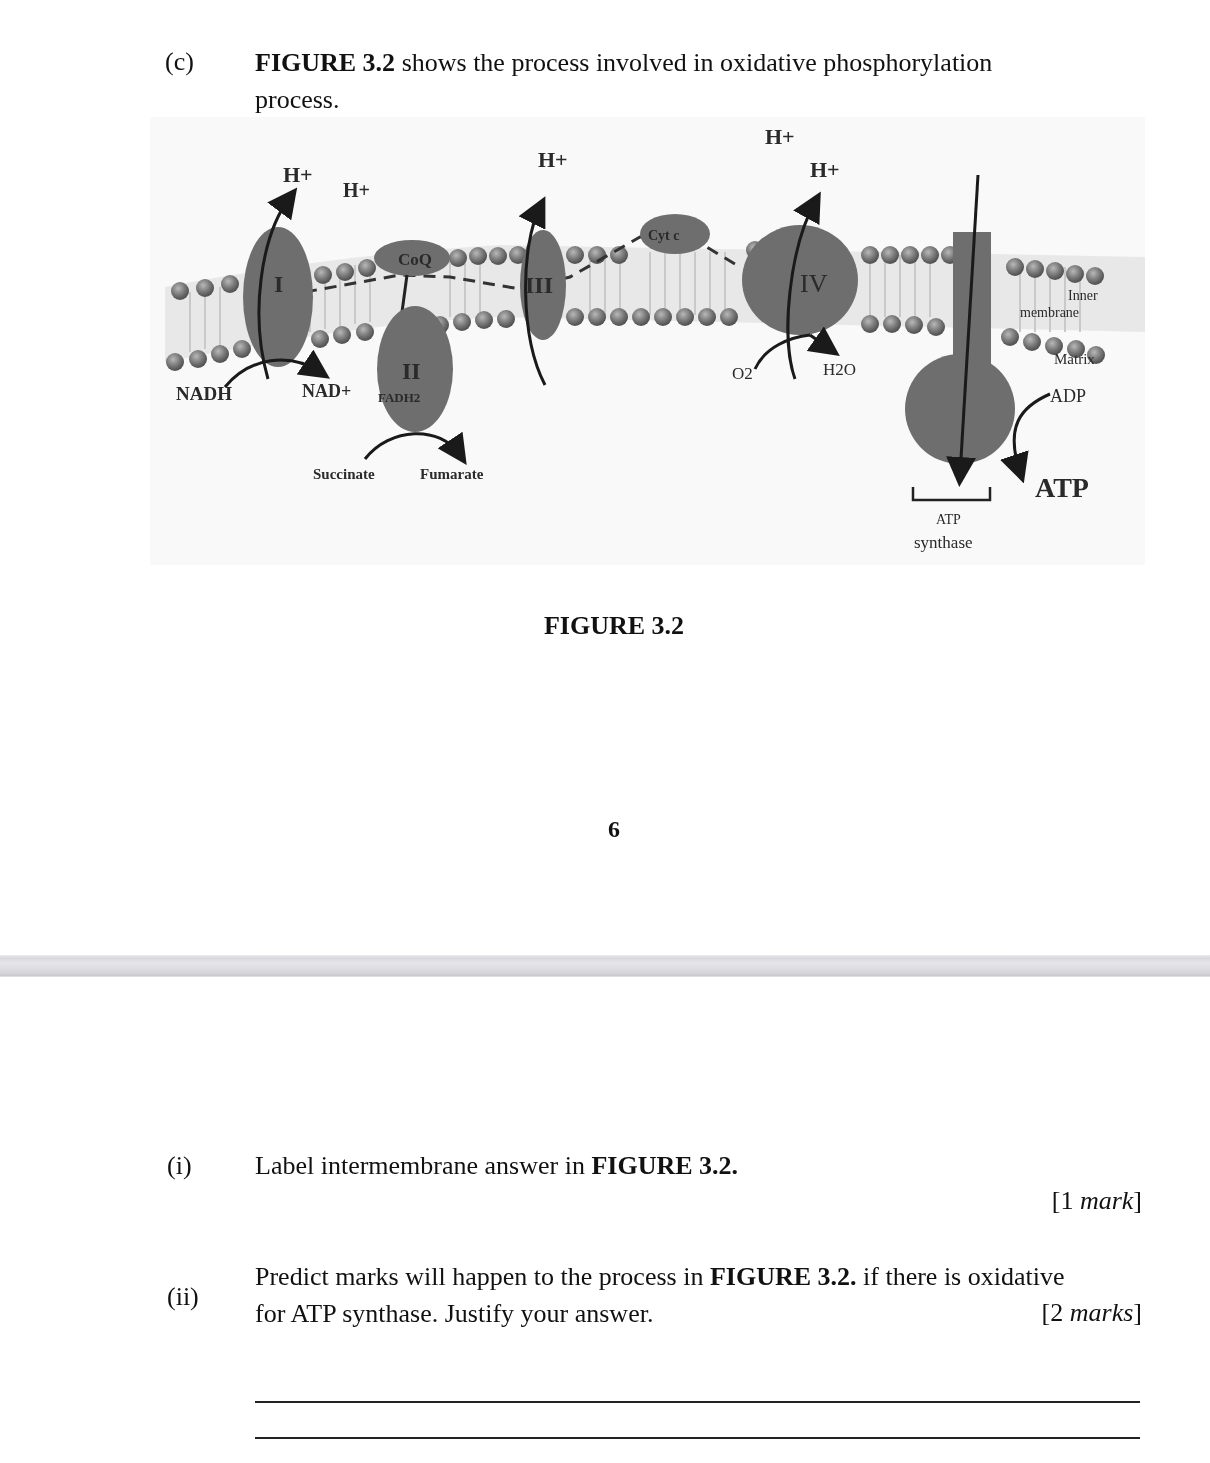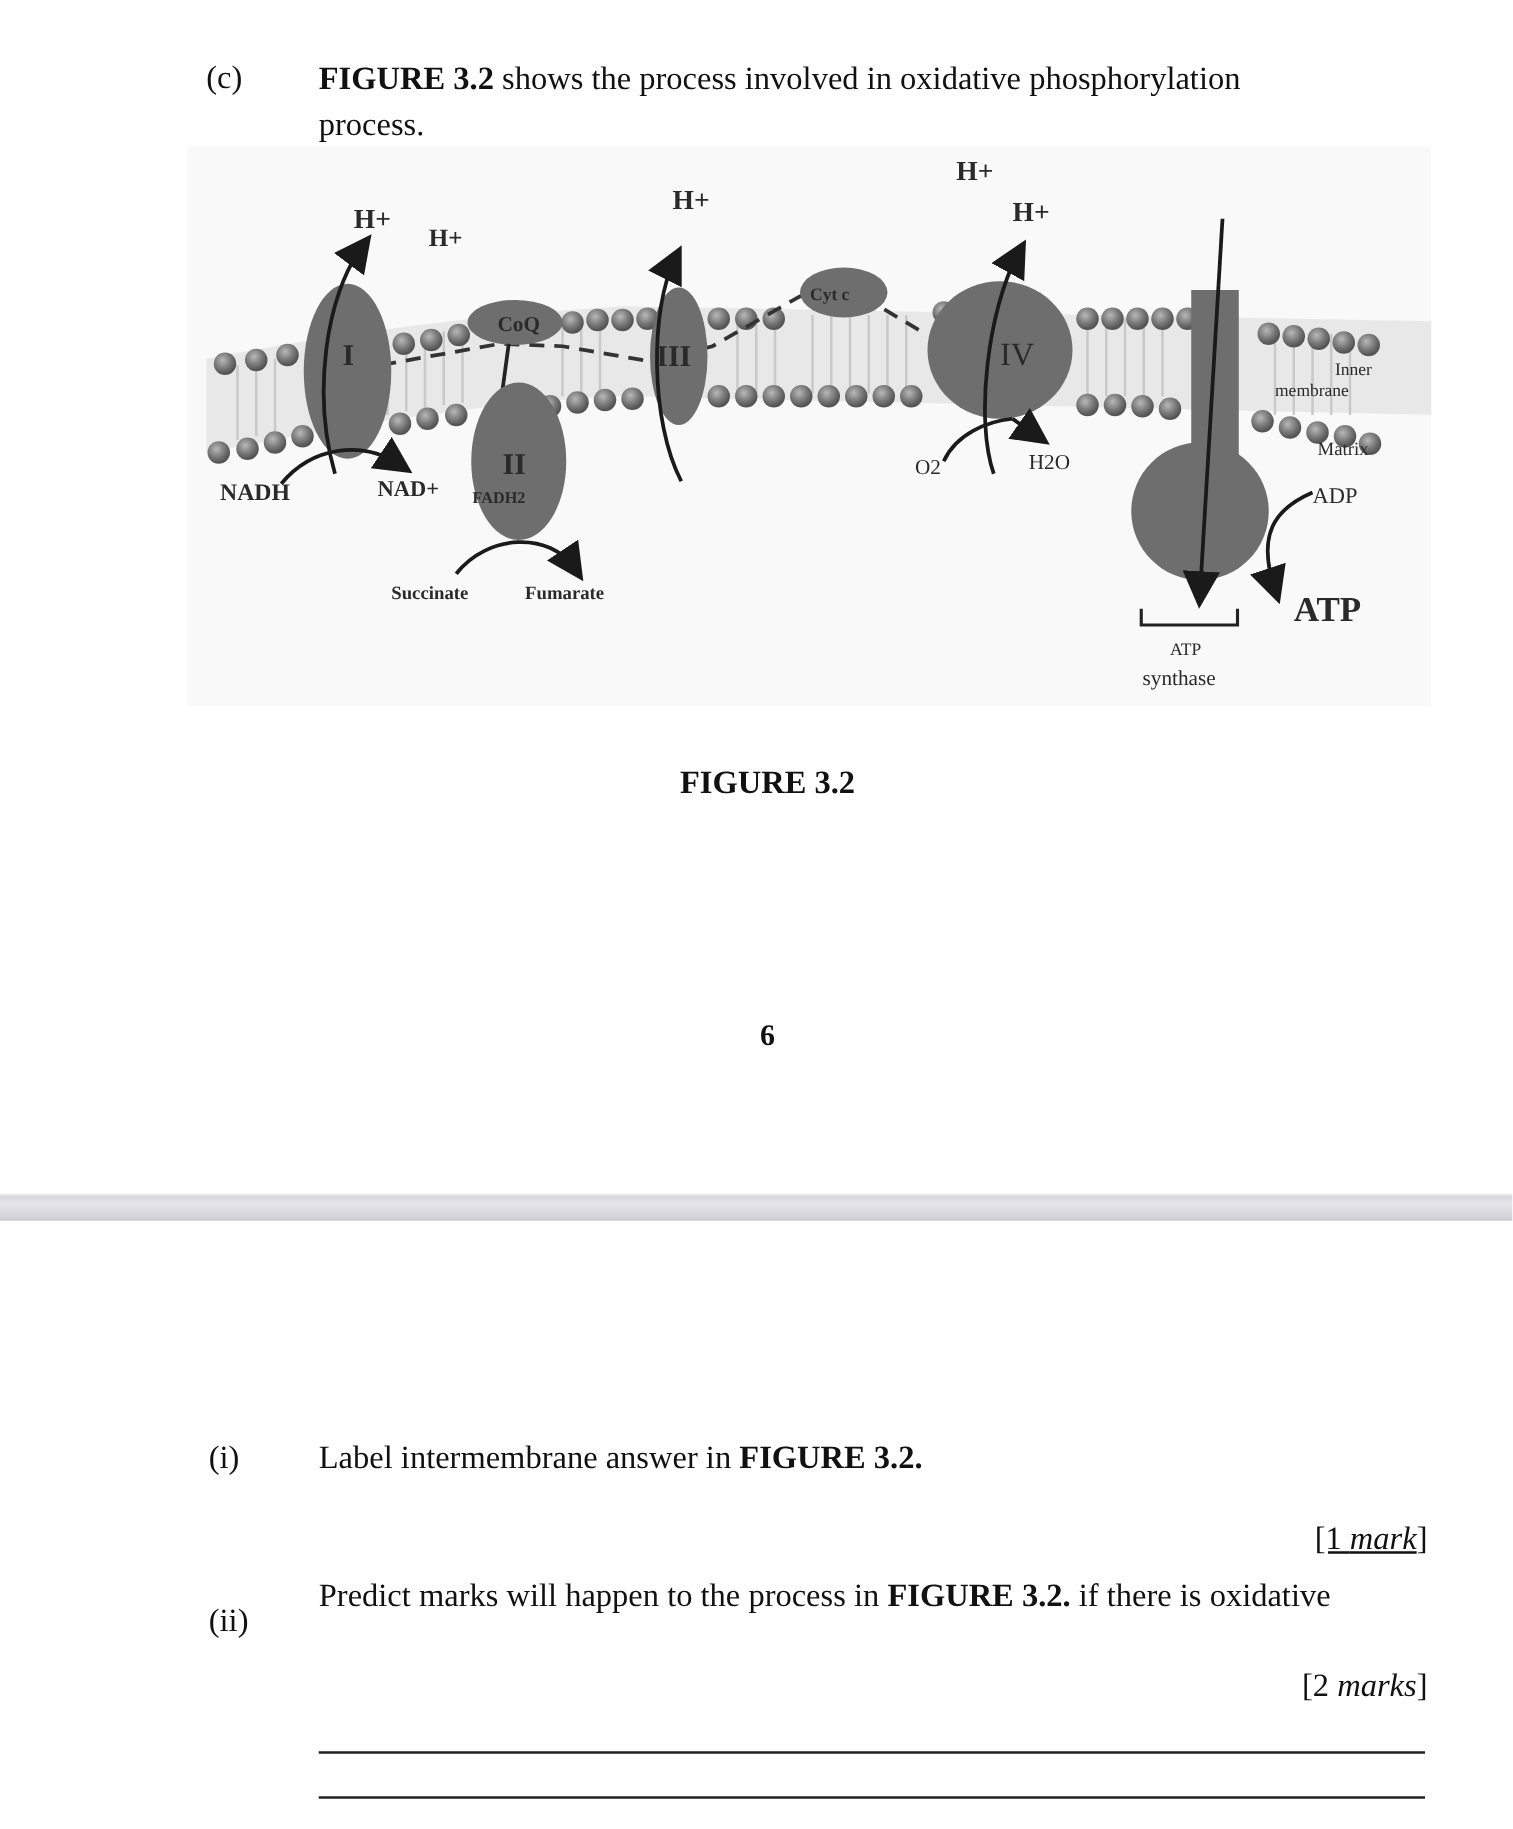--- a/index.html
+++ b/index.html
@@ -196,26 +196,27 @@
 <div class="abs fig-caption" style="left:0;width:1228px;top:611px;">FIGURE 3.2</div>
 
 <div class="abs page-num" style="left:0;width:1228px;text-align:center;top:816px;">6</div>
 
 <div class="abs divider"></div>
 
 <div class="abs q-label" style="left:167px;top:1151px;">(i)</div>
 <div class="abs q-text" style="left:255px;top:1147px;width:880px;">
   <span>Label intermembrane answer in </span><b>FIGURE 3.2.</b>
 </div>
-<div class="abs marks" style="left:900px;width:242px;top:1216px;text-decoration:underline;">
+<div class="abs marks" style="left:900px;width:242px;top:1186px;">
   <span>[1 </span><i>mark</i><span>]</span>
 </div>
 
 <div class="abs q-label" style="left:167px;top:1262px;margin-top:20px;">(ii)</div>
 <div class="abs q-text" style="left:255px;top:1258px;width:900px;">
   <span>Predict marks will happen to the process in </span><b>FIGURE 3.2.</b><span> if there is oxidative</span><br>
-</div>
-<div class="abs marks" style="left:900px;width:242px;top:1334px;">
+  <span>for ATP synthase. Justify your answer.</span>
+</div>
+<div class="abs marks" style="left:900px;width:242px;top:1298px;">
   <span>[2 </span><i>marks</i><span>]</span>
 </div>
 
 <div class="abs answer-line" style="left:255px;width:885px;top:1401px;"></div>
 <div class="abs answer-line" style="left:255px;width:885px;top:1437px;"></div>
 
 </body></html>

